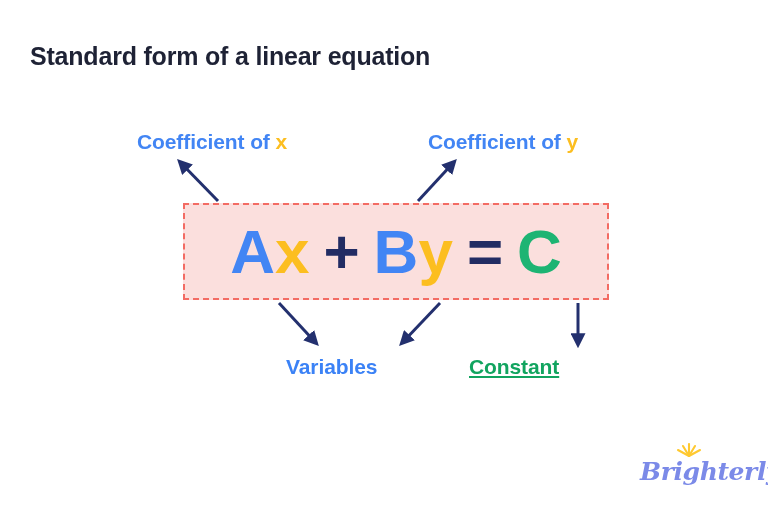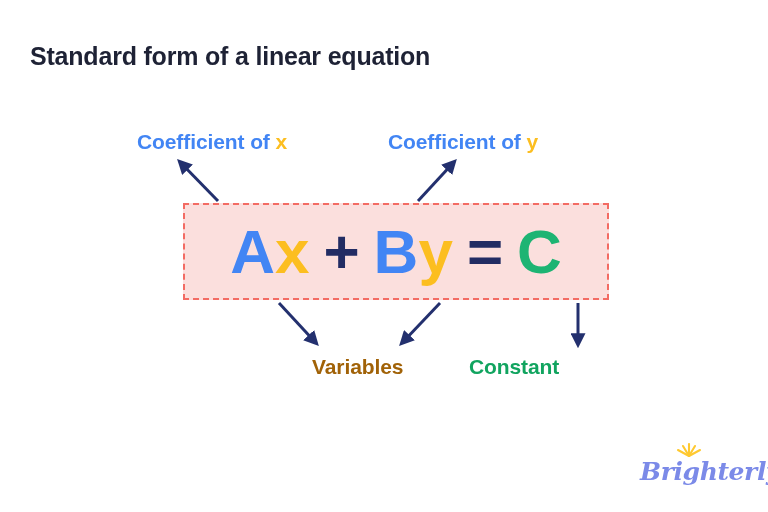--- a/index.html
+++ b/index.html
@@ -34,23 +34,23 @@
 
   
   .callout-label {
     position: absolute;
     font-size: 21px;
     font-weight: 700;
     white-space: nowrap;
     letter-spacing: -0.1px;
   }
   #label-coeff-x { left: 137px; top: 130px; color: #4285f4; }
-  #label-coeff-y { left: 388px; top: 130px; color: #4285f4; text-align: center; }
-  #label-variables { left: 312px; top: 355px; color: #a16207; }
-  #label-constant  { left: 469px; top: 355px; color: #11a45f; }
+  #label-coeff-y { left: 428px; top: 130px; color: #4285f4; text-align: center; }
+  #label-variables { left: 286px; top: 355px; color: #3b82f6; }
+  #label-constant  { left: 469px; top: 355px; color: #11a45f; text-decoration: underline; }
   .var-x, .var-y { color: #fcbe20; }
 
   
   #equation-box {
     position: absolute;
     left: 183px;
     top: 203px;
     width: 426px;
     height: 97px;
     background: #fbdfdd;

